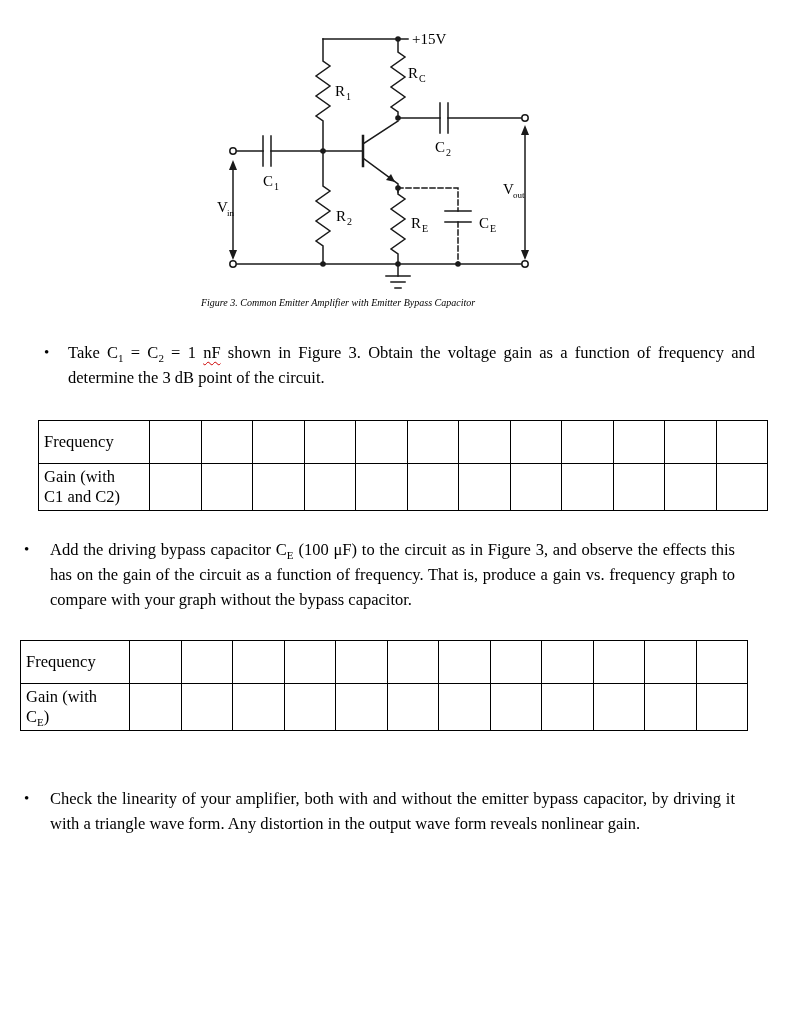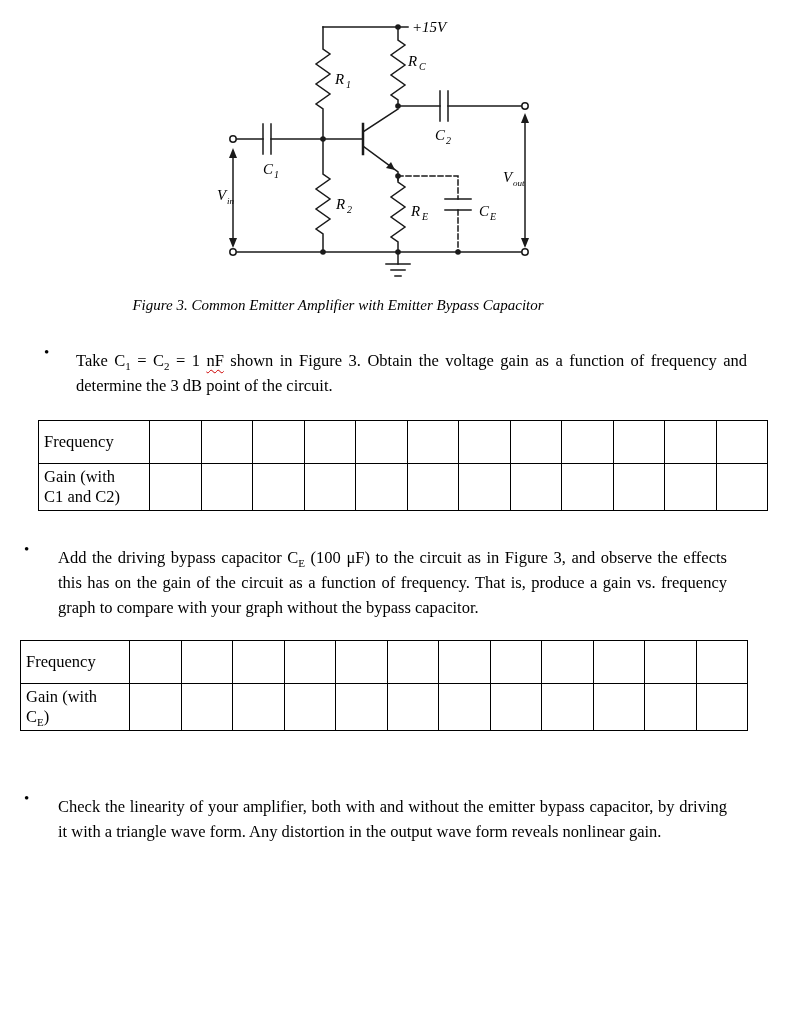--- a/index.html
+++ b/index.html
@@ -1,28 +1,28 @@
 <!DOCTYPE html>
 <html><head>
 <meta charset="utf-8">
 <style>
   html,body{margin:0;padding:0;}
   body{
     width:810px;height:1024px;background:#ffffff;color:#000;
     font-family:"Liberation Serif",serif;position:relative;overflow:hidden;
   }
-  .circuit{position:absolute;left:205px;top:4px;width:340px;height:292px;font-style:italic;}
+  .circuit{position:absolute;left:205px;top:16px;width:340px;height:292px;}
   svg text{font-family:"Liberation Serif",serif;fill:#000;}
   .caption{
     position:absolute;top:297px;left:0;width:676px;text-align:center;
-    font-style:italic;font-size:15px;
+    font-style:italic;font-size:10px;
   }
   .bullet{position:absolute;font-size:16.5px;line-height:25px;}
   .bullet .dot{position:absolute;left:2px;top:0;font-size:15px;}
-  .bullet p{margin:8px;padding-left:26px;text-align:justify;}
+  .bullet p{margin:0;padding-left:26px;text-align:justify;}
   .b1{left:42px;top:340px;width:713px;}
   .b2{left:22px;top:537px;width:713px;}
   .b2 p,.b3 p{padding-left:28px;}
   .b3{left:22px;top:786px;width:713px;}
   sub{font-size:11px;line-height:0;}
   .squig{
     text-decoration:underline;
     text-decoration-style:wavy;
     text-decoration-color:#cc0000;
     text-decoration-thickness:1px;

